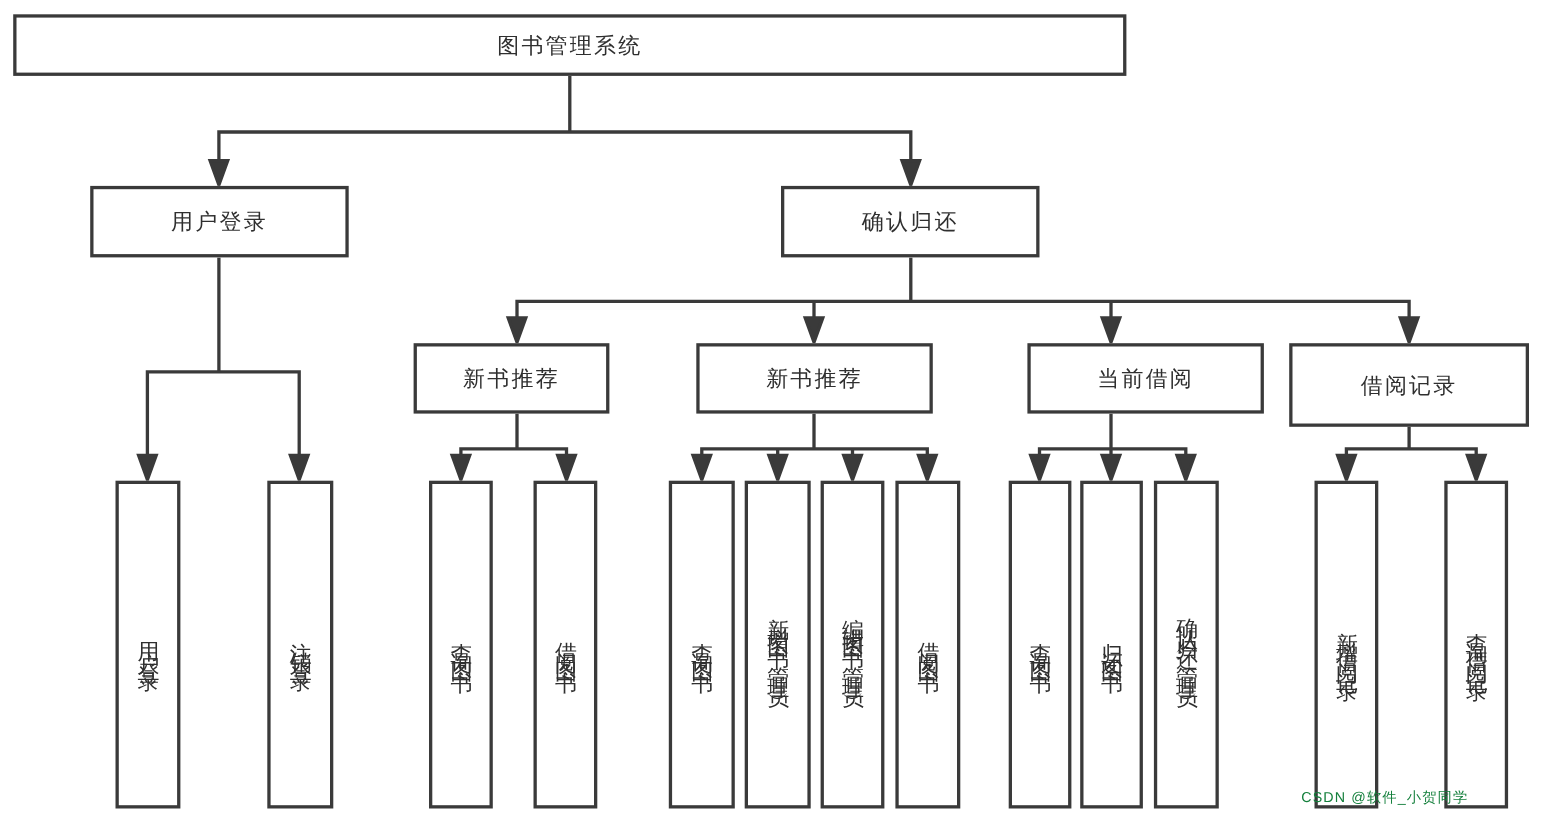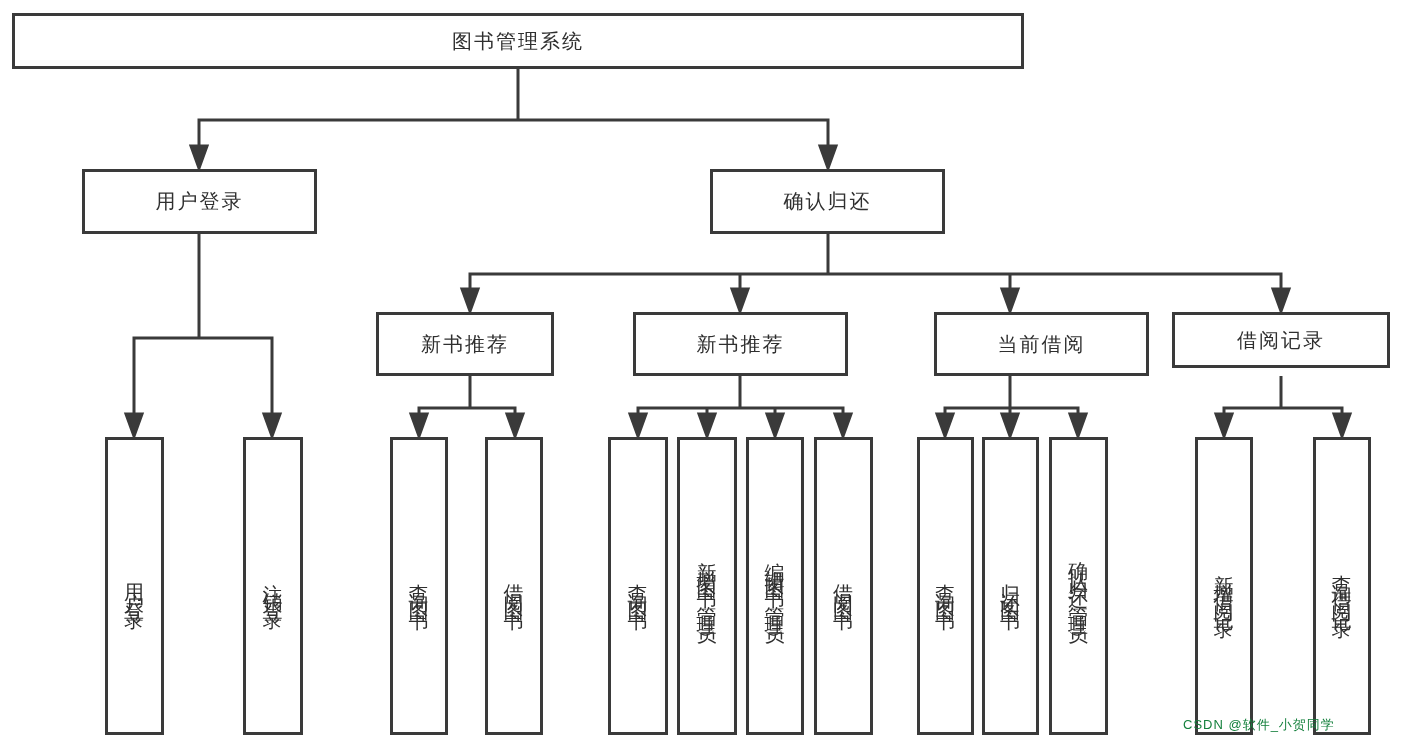--- a/index.html
+++ b/index.html
@@ -92,21 +92,21 @@
 
   <div class="hbox" style="left:376px;top:312px;width:178px;height:64px">
     <span>新书推荐</span>
   </div>
   <div class="hbox" style="left:633px;top:312px;width:215px;height:64px">
     <span>新书推荐</span>
   </div>
   <div class="hbox" style="left:934px;top:312px;width:215px;height:64px">
     <span>当前借阅</span>
   </div>
-  <div class="hbox" style="left:1172px;top:312px;width:218px;height:56px">
+  <div class="hbox" style="left:1172px;top:312px;width:218px;height:76px">
     <span>借阅记录</span>
   </div>
 
   <div class="vbox" style="left:105px;width:59px">
     <span class="vlabel">用户登录</span>
   </div>
   <div class="vbox" style="left:243px;width:60px">
     <span class="vlabel">注销登录</span>
   </div>
 

